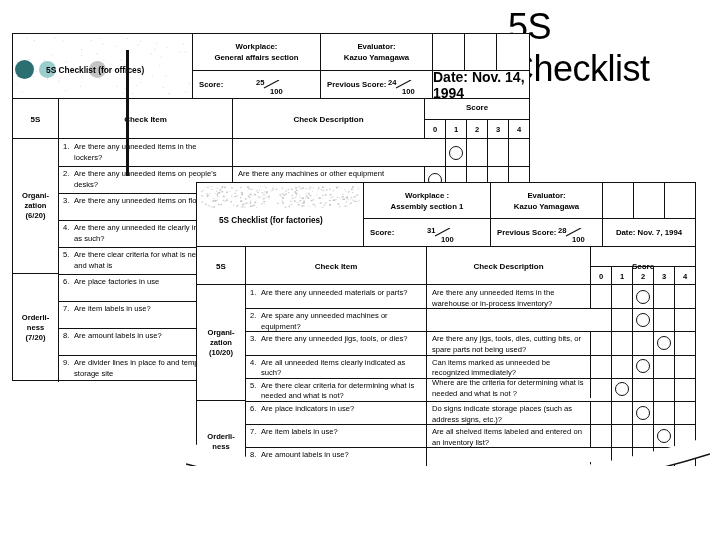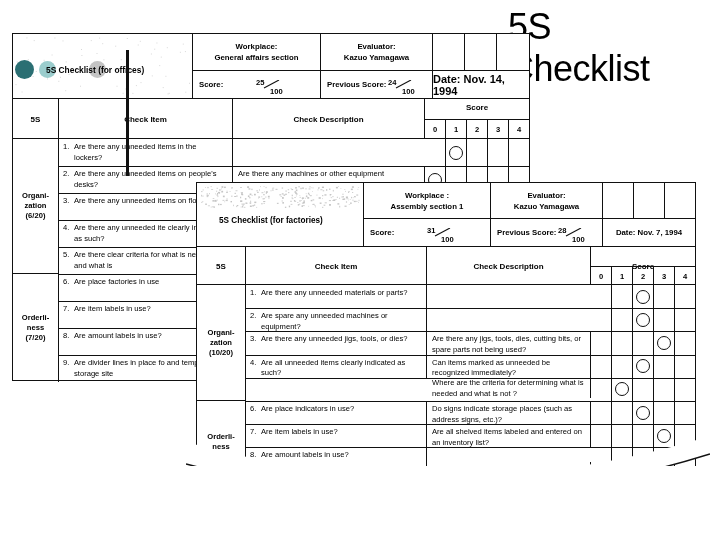--- a/index.html
+++ b/index.html
@@ -37,21 +37,21 @@
     display:flex;flex-direction:column;align-items:center;justify-content:center;font-size:7.8px;font-weight:bold;line-height:11px;text-align:center;}
   #s1-ev{position:absolute;left:308px;top:0;width:112px;height:37px;border-right:1.4px solid #111;border-bottom:1.4px solid #111;box-sizing:border-box;
     display:flex;flex-direction:column;align-items:center;justify-content:center;font-size:7.8px;font-weight:bold;line-height:11px;text-align:center;}
   .blankcell{position:absolute;top:0;height:37px;border-right:1.4px solid #111;border-bottom:1.4px solid #111;box-sizing:border-box;}
   #s1-b1{left:420px;width:32px;}
   #s1-b2{left:452px;width:32px;}
   #s1-b3{left:484px;width:32px;border-right:none;}
 
   #s1-score{position:absolute;left:180px;top:37px;width:128px;height:27px;border-right:1.4px solid #111;box-sizing:border-box;}
   #s1-prev{position:absolute;left:308px;top:37px;width:112px;height:27px;border-right:1.4px solid #111;box-sizing:border-box;}
-  #s1-date{position:absolute;left:420px;top:37px;width:96px;height:27px;box-sizing:border-box;display:flex;align-items:center;justify-content:center;font-size:11px;font-weight:bold;}
+  #s1-date{position:absolute;left:420px;top:37px;width:96px;height:27px;box-sizing:border-box;display:flex;align-items:center;justify-content:center;font-size:14px;font-weight:bold;}
   .sc-label{position:absolute;left:6px;top:9px;font-size:7.8px;font-weight:bold;}
   .frac{position:absolute;font-size:7.6px;font-weight:bold;}
   .frac .num{position:absolute;left:0;top:0;}
   .frac .slash{position:absolute;left:7px;top:2px;width:17px;height:9px;}
   .frac .den{position:absolute;left:14px;top:9px;}
 
   
   #s1-colhead{position:absolute;left:0;top:64px;width:100%;height:40px;border-top:1.4px solid #111;box-sizing:border-box;}
   .ch{position:absolute;top:0;height:40px;border-right:1.2px solid #111;box-sizing:border-box;display:flex;align-items:center;justify-content:center;font-size:8px;font-weight:bold;}
   #s1-ch-5s{left:0;width:46px;}
@@ -681,20 +681,21 @@
           <span>Organi-</span>
           <span>zation</span>
           <span>(10/20)</span>
         </div>
         <div class="catcol" style="top: 116px; height: 92.8px;">
           <span>Orderli-</span>
           <span>ness</span>
           <span>(9/20)</span>
         </div>
         <div class="itemcell" style="top: 0px; height: 23.2px;"><span class="n">1.</span><span class="t">Are there any unneeded materials or parts?</span></div>
+        <div class="desccell" style="top: 0px; height: 23.2px;">Are there any unneeded items in the warehouse or in-process inventory?</div>
         <div class="scorecells" style="top: 0px; height: 23.2px;">
           <div></div>
           <div></div>
           <div>
             <span class="mark"></span>
           </div>
           <div></div>
           <div></div>
         </div>
         <div class="rowline" style="top: 23.2px;"></div>
@@ -726,20 +727,21 @@
         <div class="scorecells" style="top: 69.6px; height: 23.2px;">
           <div></div>
           <div></div>
           <div>
             <span class="mark"></span>
           </div>
           <div></div>
           <div></div>
         </div>
         <div class="rowline" style="top: 92.8px;"></div>
+        <div class="itemcell" style="top: 92.8px; height: 23.2px;"><span class="n">5.</span><span class="t">Are there clear criteria for determining what is needed and what is not?</span></div>
         <div class="desccell" style="top: 90px; height: 23.2px;">Where are the criteria for determining what is needed and what is not ?</div>
         <div class="scorecells" style="top: 92.8px; height: 23.2px;">
           <div></div>
           <div>
             <span class="mark"></span>
           </div>
           <div></div>
           <div></div>
           <div></div>
         </div>

